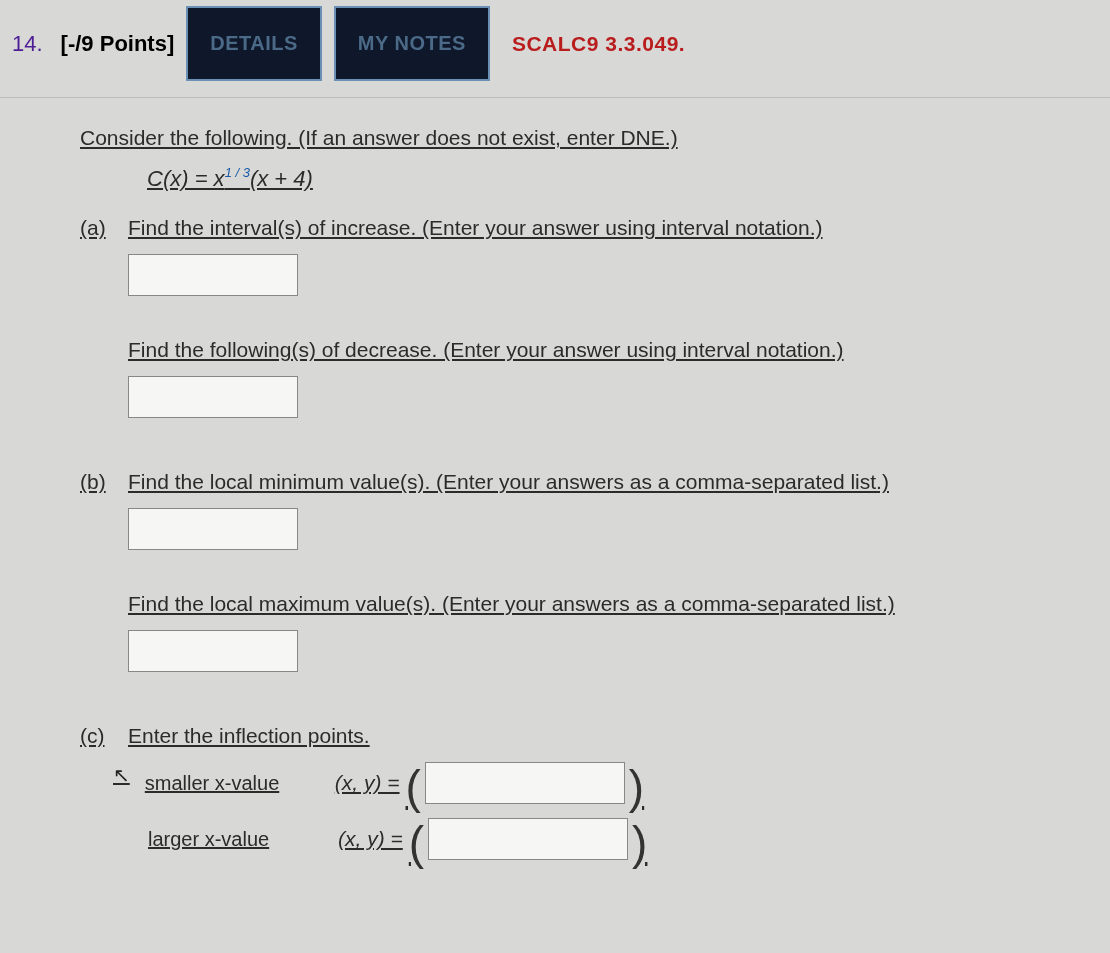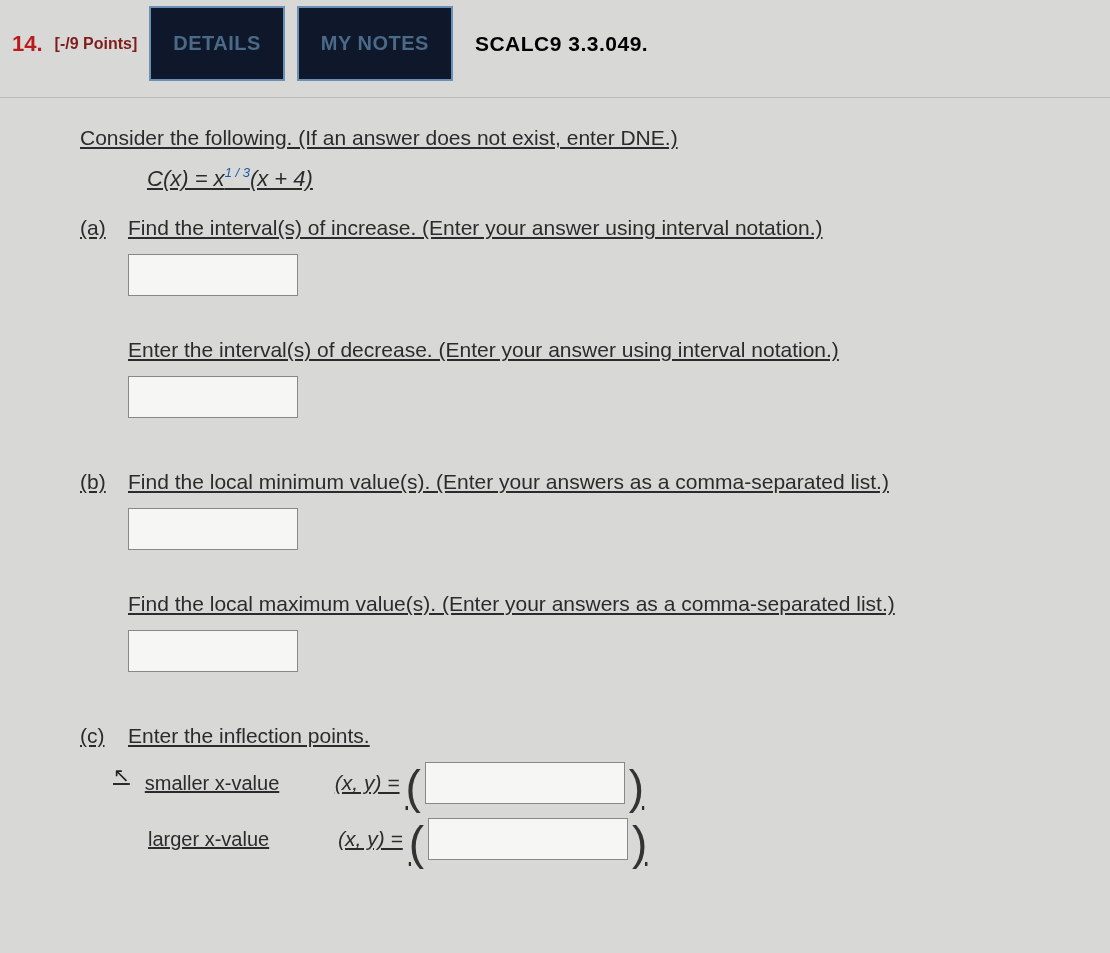--- a/index.html
+++ b/index.html
@@ -13,42 +13,43 @@
   }
   .header-row {
     display: flex;
     align-items: center;
     gap: 12px;
     padding: 6px 12px 16px 12px;
     border-bottom: 1px solid #bbb;
   }
   .qnum {
     font-size: 22px;
-    font-weight: 700;
-    color: #b91c1c;
+    font-weight: 400;
+    color: #4c1d95;
+    margin-right: 6px;
   }
   .points {
-    font-size: 16px;
+    font-size: 22px;
     font-weight: 700;
-    color: #7f1d1d;
+    color: #000000;
   }
   .btn {
     border: 2px solid #6a90b5;
     background: #0f172a;
     color: #4a6a88;
     font-size: 20px;
     font-weight: 600;
     padding: 24px 22px;
     letter-spacing: 0.5px;
     cursor: pointer;
   }
   .source {
     font-size: 21px;
     font-weight: 700;
-    color: #000000;
+    color: #b91c1c;
     margin-left: 10px;
     letter-spacing: 0.5px;
   }
   .content {
     padding: 28px 40px 40px 80px;
     font-size: 21px;
     color: #2b2b2b;
     text-decoration: underline;
   }
   .intro { margin-bottom: 16px; }
@@ -139,21 +140,21 @@
   </div>
 
   <div class="part">
     <div class="part-label">(a)</div>
     <div class="part-body">
       <div class="sub-block">
         <div class="prompt">Find the interval(s) of increase. (Enter your answer using interval notation.)</div>
         <input class="answer-box" type="text" style="">
       </div>
       <div class="sub-block">
-        <div class="prompt">Enter the interval(s) of decrease. (Enter your answer using interval notation.)</div>
+        <div class="prompt">Find the following(s) of decrease. (Enter your answer using interval notation.)</div>
         <input class="answer-box" type="text" style="">
       </div>
     </div>
   </div>
 
   <div class="part">
     <div class="part-label">(b)</div>
     <div class="part-body">
       <div class="sub-block">
         <div class="prompt">Find the local minimum value(s). (Enter your answers as a comma-separated list.)</div>

